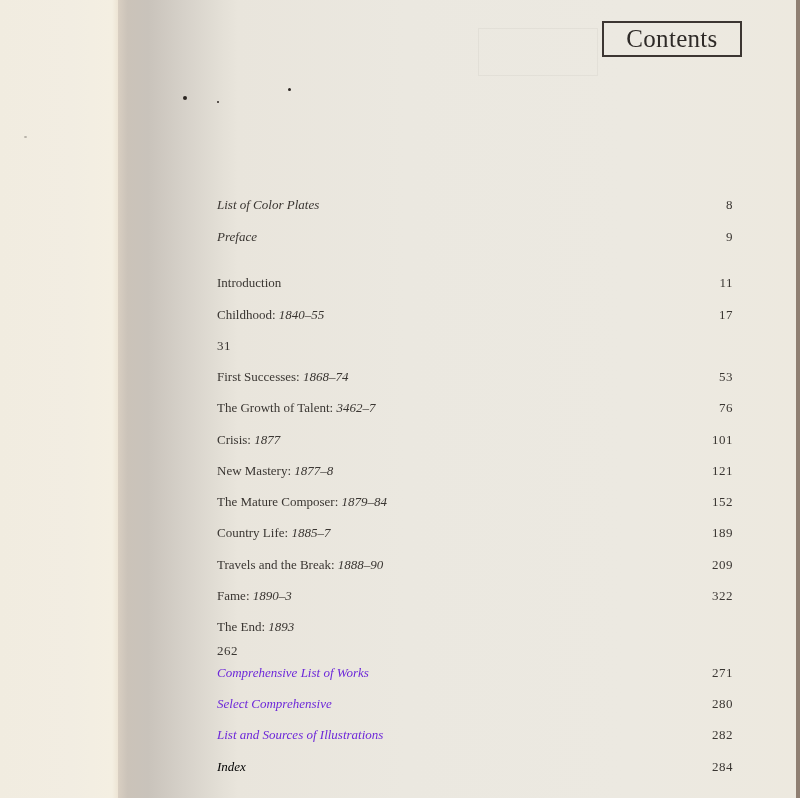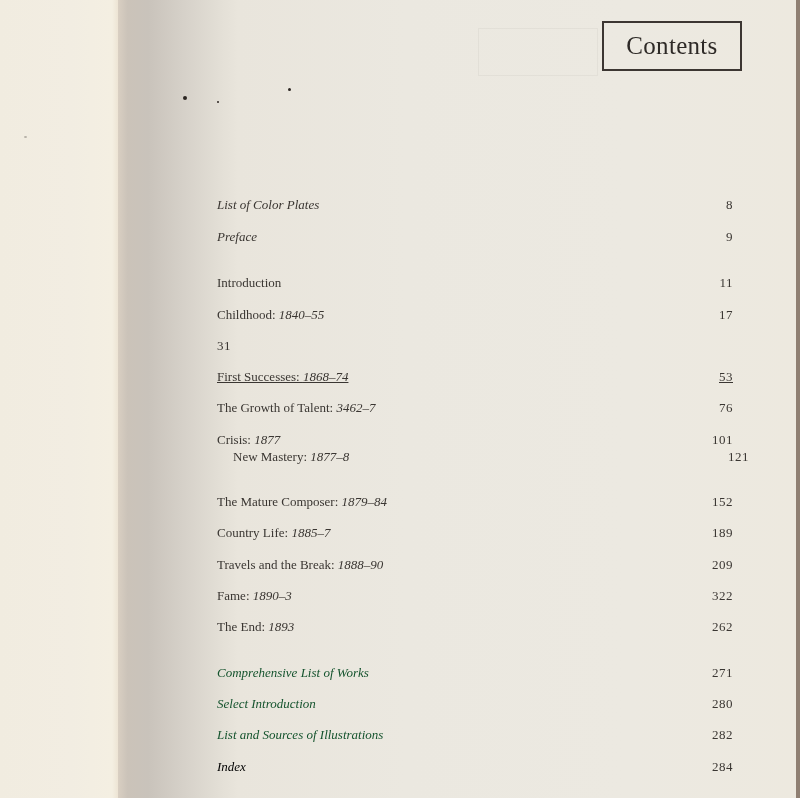--- a/index.html
+++ b/index.html
@@ -20,42 +20,42 @@
     .right-page {
       position: absolute; left: 238px; top: 0; width: 558px; height: 798px;
       background: linear-gradient(to right, #e9e5dc 0%, #ebe8e0 30%, #ece9e1 70%, #ede9df 100%);
     }
     .right-edge {
       position: absolute; left: 796px; top: 0; width: 4px; height: 798px;
       background: #8f7f72;
     }
     .speck { position: absolute; background: #2c2622; border-radius: 50%; }
     .title-box {
-      position: absolute; left: 602px; top: 21px; width: 140px; height: 50px;
+      position: absolute; left: 602px; top: 21px; width: 140px; height: 36px;
       border: 2px solid #3c3632; box-sizing: border-box;
       display: flex; align-items: center; justify-content: center;
     }
     .title-text {
       font-size: 25px; color: #2e2a27; letter-spacing: 0.3px;
     }
     .ghost-box {
       position: absolute; left: 478px; top: 28px; width: 118px; height: 46px;
       border: 1px solid rgba(120,110,100,0.07);
     }
     .toc { position: absolute; left: 217px; top: 0; width: 516px; }
     .entry {
       position: absolute; left: 0; width: 516px; height: 24px;
       display: flex; justify-content: space-between; align-items: baseline;
       font-size: 13px; line-height: 24px;
     }
     .entry .label { white-space: nowrap; }
     .entry .dates { font-style: italic; }
     .entry.italic .label { font-style: italic; }
     .entry .page { letter-spacing: 0.5px; font-variant: oldstyle-nums; }
-    .entry.faded .label { color: #14532d; }
+    .entry.faded .label { color: #6d28d9; }
     .entry.faded2 .label { color: #000000; }
   </style>
 </head>
 <body>
 
 <div class="left-page"></div>
 <div class="gutter"></div>
 <div class="right-page"></div>
 <div class="right-edge"></div>
 
@@ -85,63 +85,63 @@
     <span class="label"><span>Introduction</span><span class="dates"></span></span>
     <span class="page">11</span>
   </div>
   <div class="entry" style="top:303px;">
     <span class="label"><span>Childhood: </span><span class="dates">1840–55</span></span>
     <span class="page">17</span>
   </div>
   <div class="entry" style="top:334px;">
     <span class="page">31</span>
   </div>
-  <div class="entry" style="top:365px;text-decoration:underline;">
+  <div class="entry" style="top:365px;">
     <span class="label"><span>First Successes: </span><span class="dates">1868–74</span></span>
     <span class="page">53</span>
   </div>
   <div class="entry" style="top:396px;">
     <span class="label"><span>The Growth of Talent: </span><span class="dates">3462–7</span></span>
     <span class="page">76</span>
   </div>
   <div class="entry" style="top:428px;">
     <span class="label"><span>Crisis: </span><span class="dates">1877</span></span>
     <span class="page">101</span>
   </div>
-  <div class="entry" style="top:445px;margin-left:16px;">
+  <div class="entry" style="top:459px;">
     <span class="label"><span>New Mastery: </span><span class="dates">1877–8</span></span>
     <span class="page">121</span>
   </div>
   <div class="entry" style="top:490px;">
     <span class="label"><span>The Mature Composer: </span><span class="dates">1879–84</span></span>
     <span class="page">152</span>
   </div>
   <div class="entry" style="top:521px;">
     <span class="label"><span>Country Life: </span><span class="dates">1885–7</span></span>
     <span class="page">189</span>
   </div>
   <div class="entry" style="top:553px;">
     <span class="label"><span>Travels and the Break: </span><span class="dates">1888–90</span></span>
     <span class="page">209</span>
   </div>
   <div class="entry" style="top:584px;">
     <span class="label"><span>Fame: </span><span class="dates">1890–3</span></span>
     <span class="page">322</span>
   </div>
-  <div class="entry" style="top:615px;">
+  <div class="entry" style="top:615px;flex-direction:column;">
     <span class="label"><span>The End: </span><span class="dates">1893</span></span>
     <span class="page">262</span>
   </div>
 
   <div class="entry italic faded" style="top:661px;">
     <span class="label">Comprehensive List of Works</span>
     <span class="page">271</span>
   </div>
   <div class="entry italic faded" style="top:692px;">
-    <span class="label">Select Introduction</span>
+    <span class="label">Select Comprehensive</span>
     <span class="page">280</span>
   </div>
   <div class="entry italic faded" style="top:723px;">
     <span class="label">List and Sources of Illustrations</span>
     <span class="page">282</span>
   </div>
   <div class="entry italic faded2" style="top:755px;">
     <span class="label">Index</span>
     <span class="page">284</span>
   </div>

